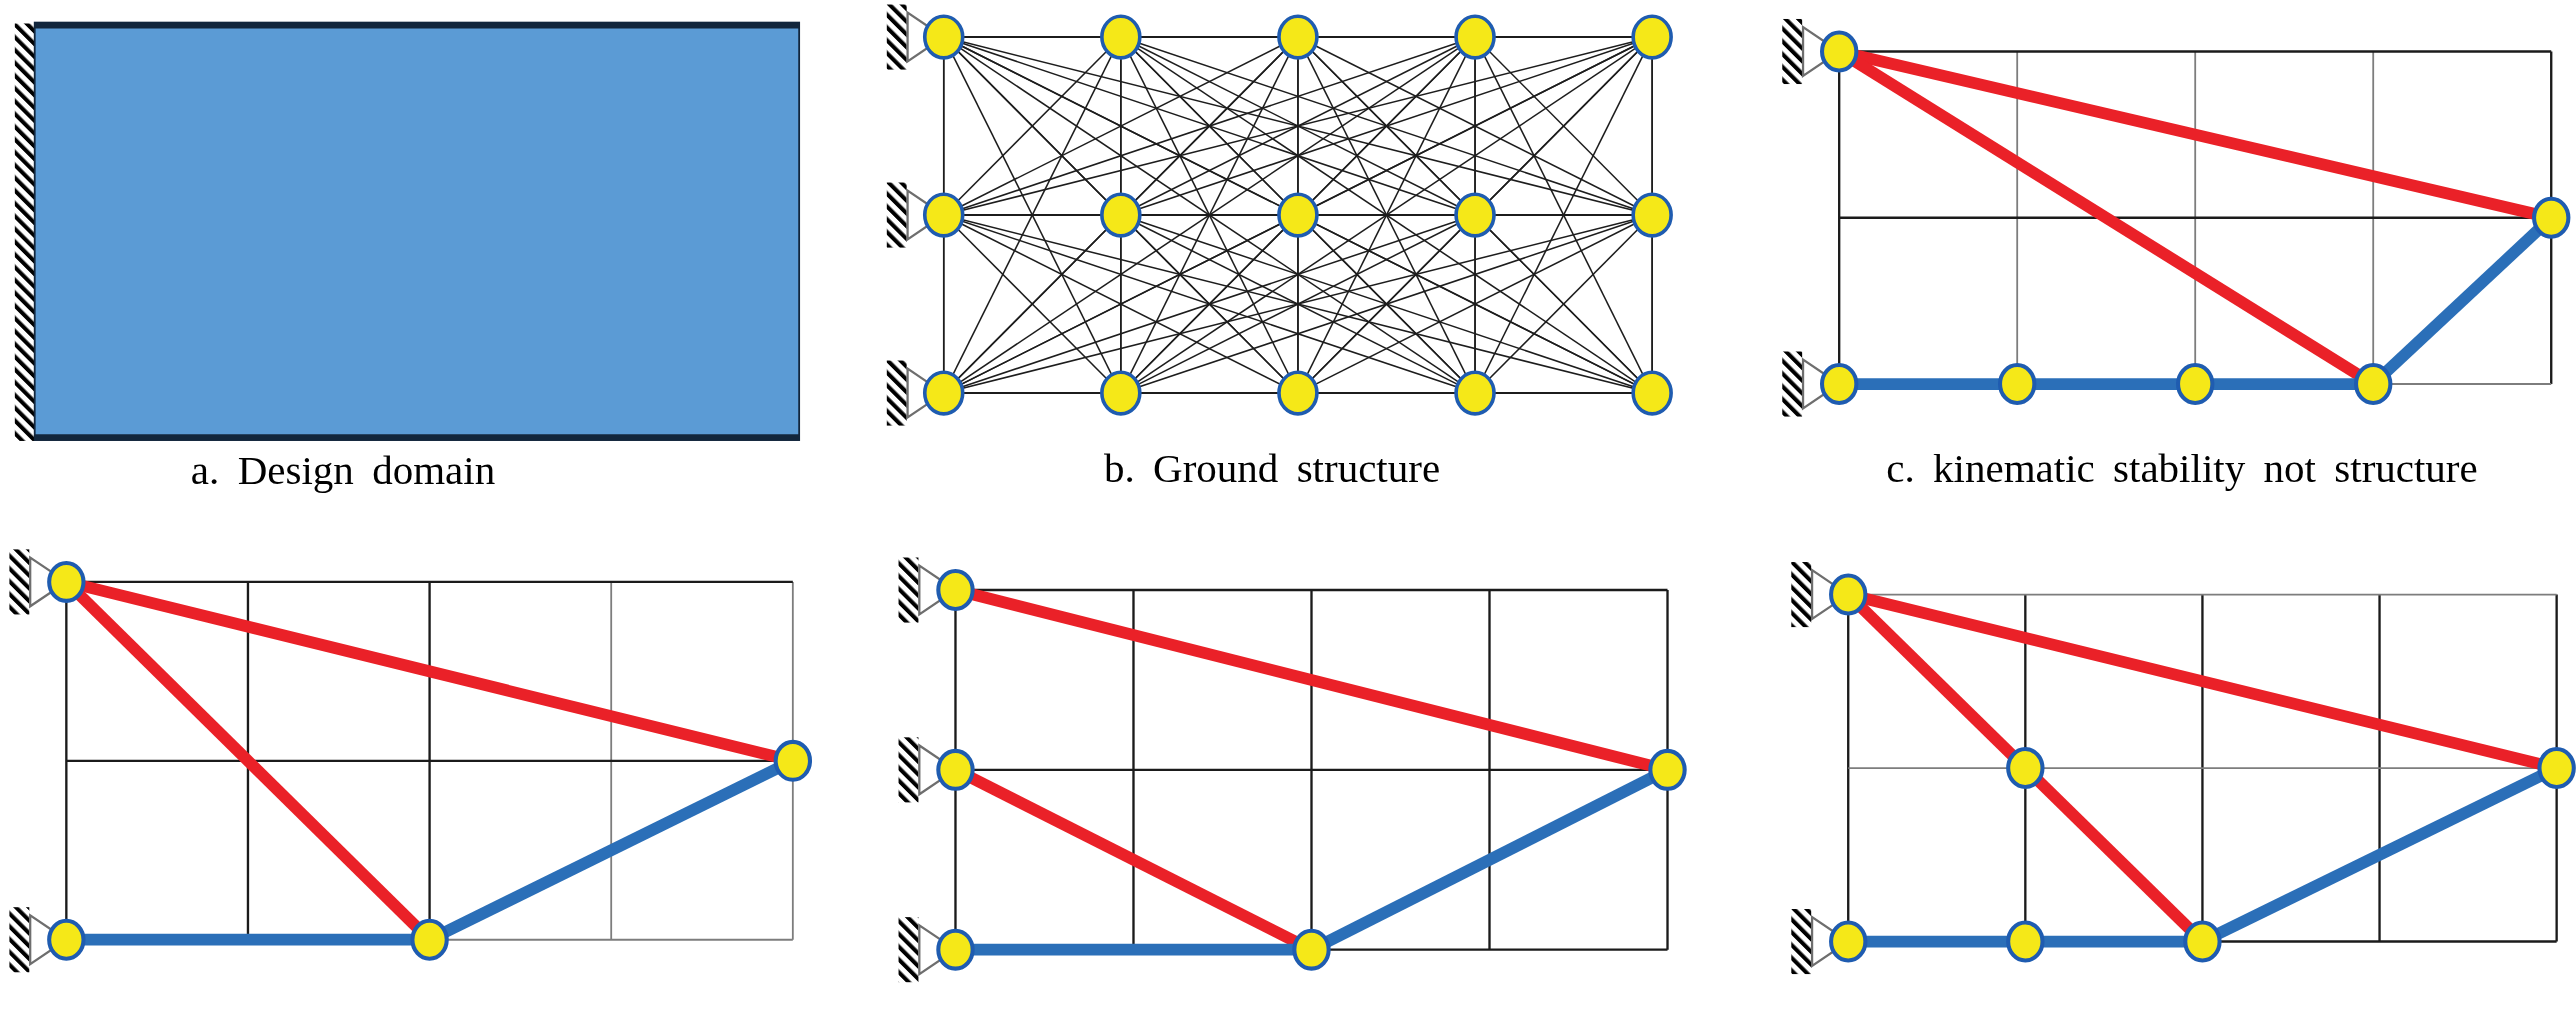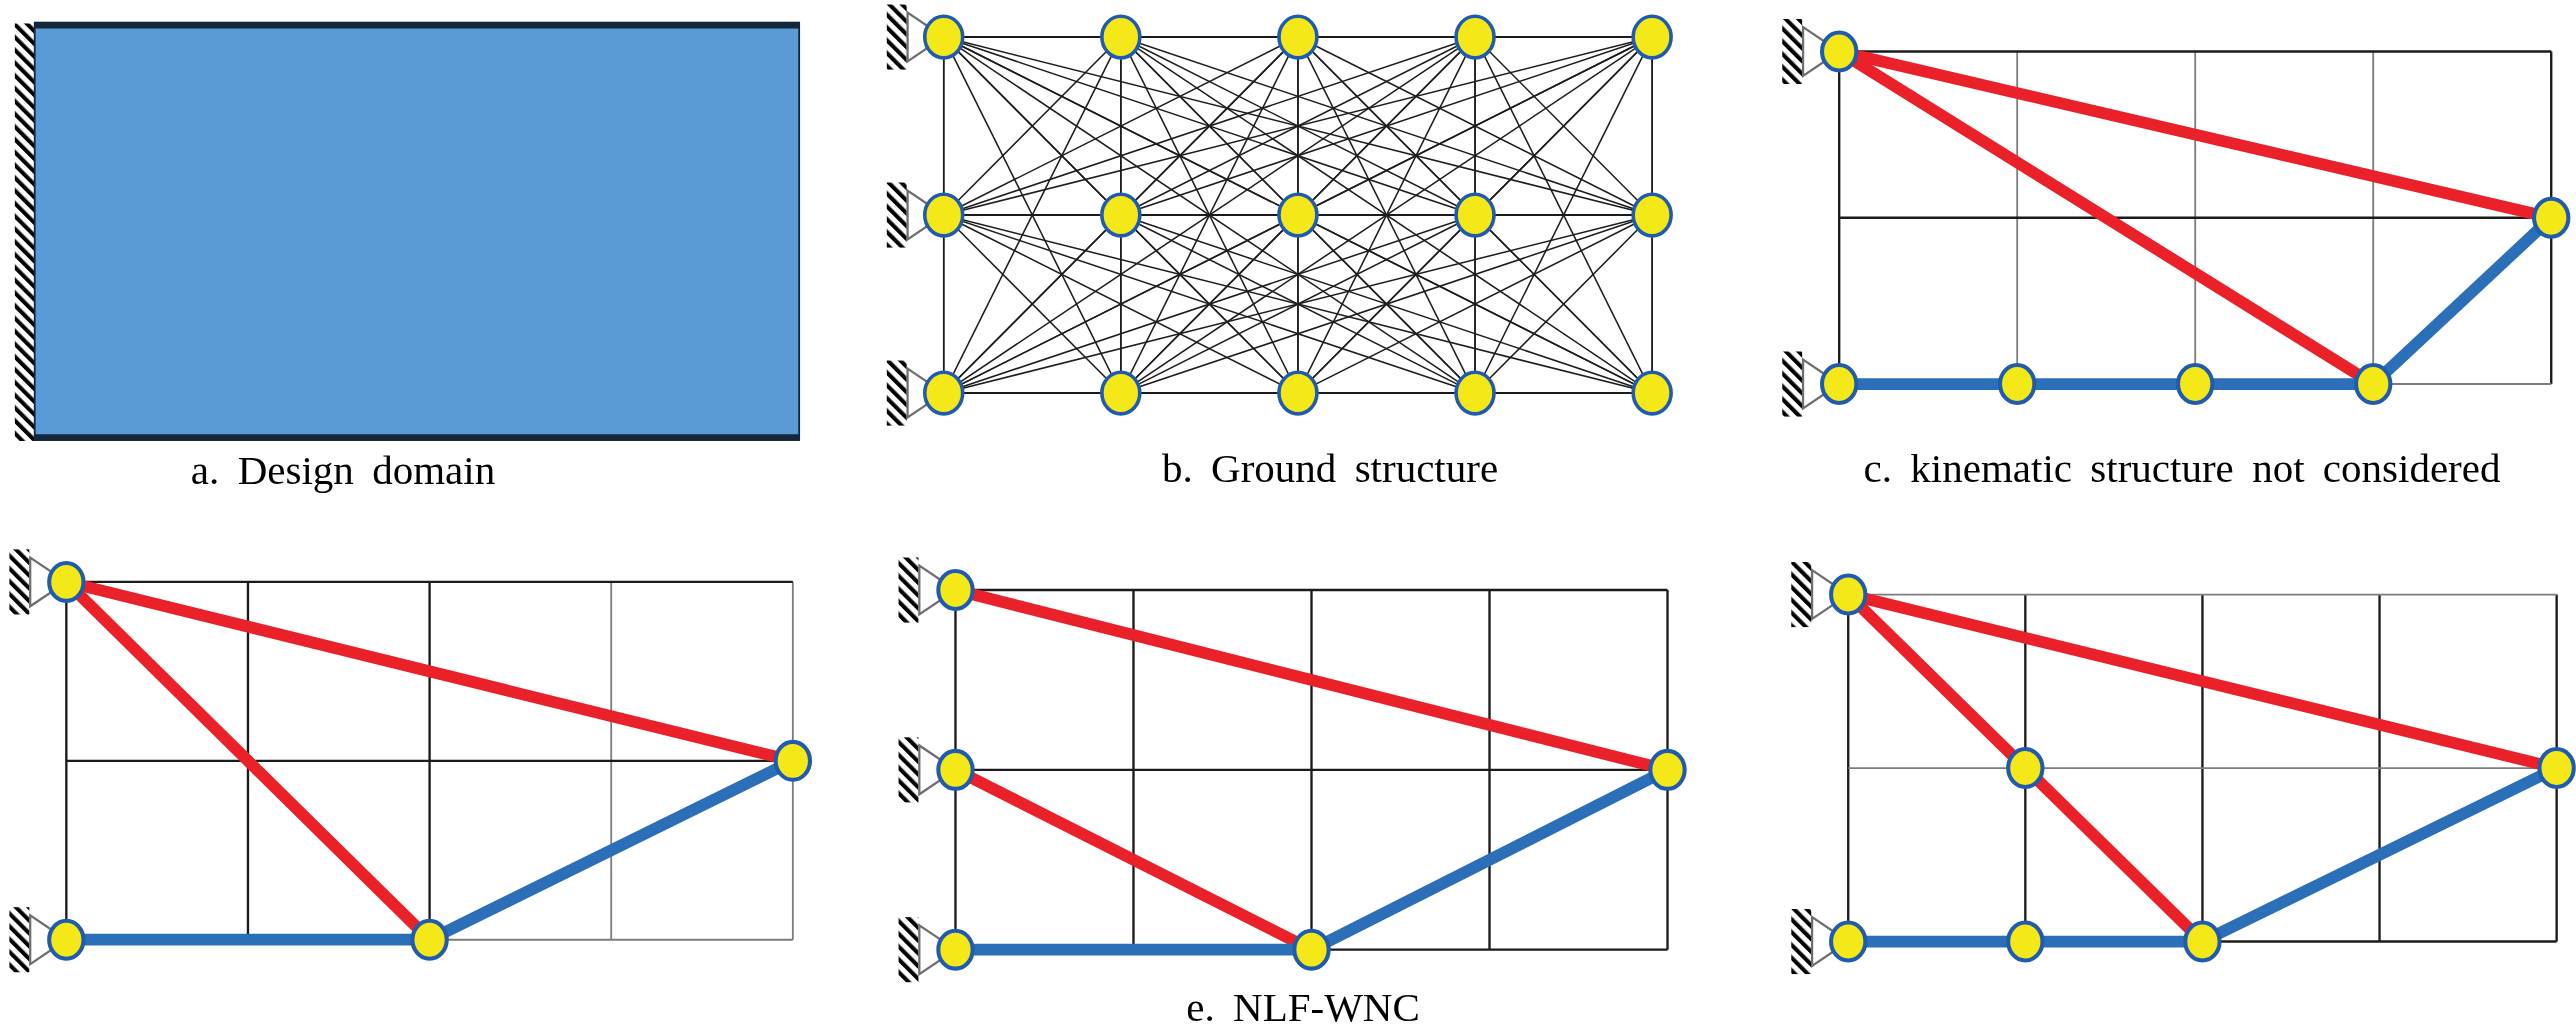--- a/index.html
+++ b/index.html
@@ -268,17 +268,16 @@
         <ellipse cx="2045" cy="658" rx="19" ry="21" fill="#F5E818" stroke="#1F5CB0" stroke-width="4.5"></ellipse>
         <ellipse cx="2045" cy="1042" rx="19" ry="21" fill="#F5E818" stroke="#1F5CB0" stroke-width="4.5"></ellipse>
         <ellipse cx="2241" cy="850" rx="19" ry="21" fill="#F5E818" stroke="#1F5CB0" stroke-width="4.5"></ellipse>
         <ellipse cx="2241" cy="1042" rx="19" ry="21" fill="#F5E818" stroke="#1F5CB0" stroke-width="4.5"></ellipse>
         <ellipse cx="2437" cy="1042" rx="19" ry="21" fill="#F5E818" stroke="#1F5CB0" stroke-width="4.5"></ellipse>
         <ellipse cx="2829" cy="850" rx="19" ry="21" fill="#F5E818" stroke="#1F5CB0" stroke-width="4.5"></ellipse>
       </g>
     </svg>
 
   <div class="cap" style="left:343px;top:447px">a. Design domain</div>
-  <div class="cap" style="left:1330px;top:445px">b. Ground structure</div>
-  <div class="cap" style="left:2182px;top:445px">c. kinematic structure not considered</div>
-  <div class="cap" style="left:1303px;top:984px">e. NLF-WNC</div>
+  <div class="cap" style="left:1272px;top:445px">b. Ground structure</div>
+  <div class="cap" style="left:2182px;top:445px">c. kinematic stability not structure</div>
 </div>
 
 
 </body></html>

